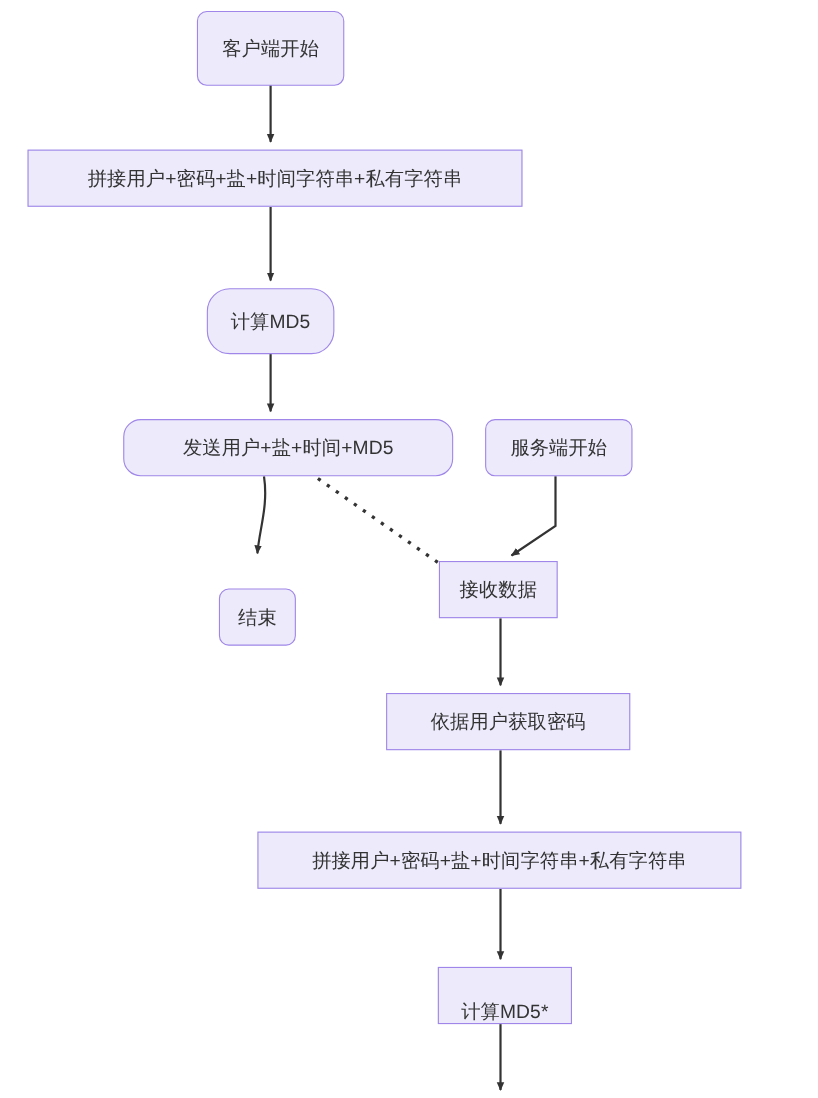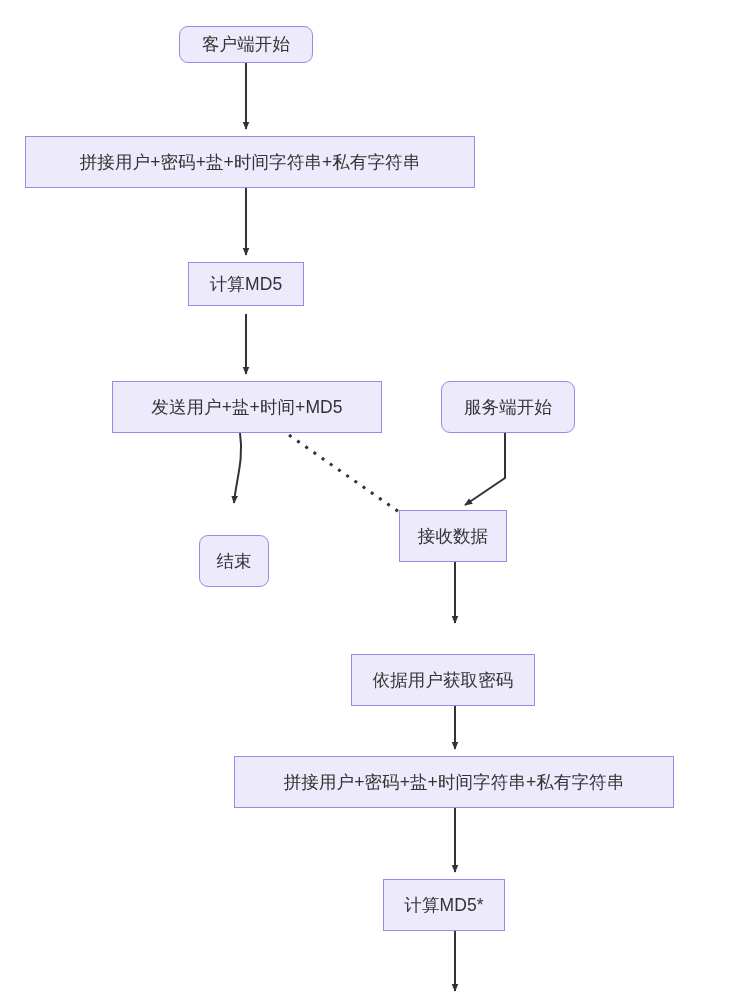--- a/index.html
+++ b/index.html
@@ -78,53 +78,53 @@
 
     <path d="M 455 562 L 455 623" stroke="#333333" stroke-width="2" fill="none" marker-end="url(#arrowhead)"></path>
 
     <path d="M 455 682 L 455 749" stroke="#333333" stroke-width="2" fill="none" marker-end="url(#arrowhead)"></path>
 
     <path d="M 455 808 L 455 872" stroke="#333333" stroke-width="2" fill="none" marker-end="url(#arrowhead)"></path>
 
     <path d="M 455 931 L 455 991" stroke="#333333" stroke-width="2" fill="none" marker-end="url(#arrowhead)"></path>
   </svg>
 
-  <div class="node rounded" style="left:179px; top:10px; width:134px; height:37px;margin-top:16px;">
+  <div class="node rounded" style="left:179px; top:10px; width:134px; height:68px;">
     <span class="node-label">客户端开始</span>
   </div>
 
   <div class="node sharp" style="left:25px; top:136px; width:450px; height:52px;">
     <span class="node-label">拼接用户+密码+盐+时间字符串+私有字符串</span>
   </div>
 
-  <div class="node sharp" style="left:188px; top:262px; width:116px; height:44px;">
+  <div class="node sharp" style="left:188px; top:262px; width:116px; height:60px;border-radius:21px;">
     <span class="node-label">计算MD5</span>
   </div>
 
-  <div class="node sharp" style="left:112px; top:381px; width:270px; height:52px;">
+  <div class="node sharp" style="left:112px; top:381px; width:300px; height:52px;border-radius:16px;">
     <span class="node-label">发送用户+盐+时间+MD5</span>
   </div>
 
   <div class="node rounded" style="left:441px; top:381px; width:134px; height:52px;">
     <span class="node-label">服务端开始</span>
   </div>
 
   <div class="node rounded" style="left:199px; top:510px; width:70px; height:52px;margin-top:25px;">
     <span class="node-label">结束</span>
   </div>
 
   <div class="node sharp" style="left:399px; top:510px; width:108px; height:52px;">
     <span class="node-label">接收数据</span>
   </div>
 
-  <div class="node sharp" style="left:351px; top:654px; width:184px; height:52px;">
+  <div class="node sharp" style="left:351px; top:630px; width:222px; height:52px;">
     <span class="node-label">依据用户获取密码</span>
   </div>
 
   <div class="node sharp" style="left:234px; top:756px; width:440px; height:52px;">
     <span class="node-label">拼接用户+密码+盐+时间字符串+私有字符串</span>
   </div>
 
-  <div class="node sharp" style="left:383px; top:879px; width:122px; height:52px;">
+  <div class="node sharp" style="left:398px; top:879px; width:122px; height:52px;align-items:flex-end;">
     <span class="node-label">计算MD5*</span>
   </div>
 
 </div>
 
 </body></html>

